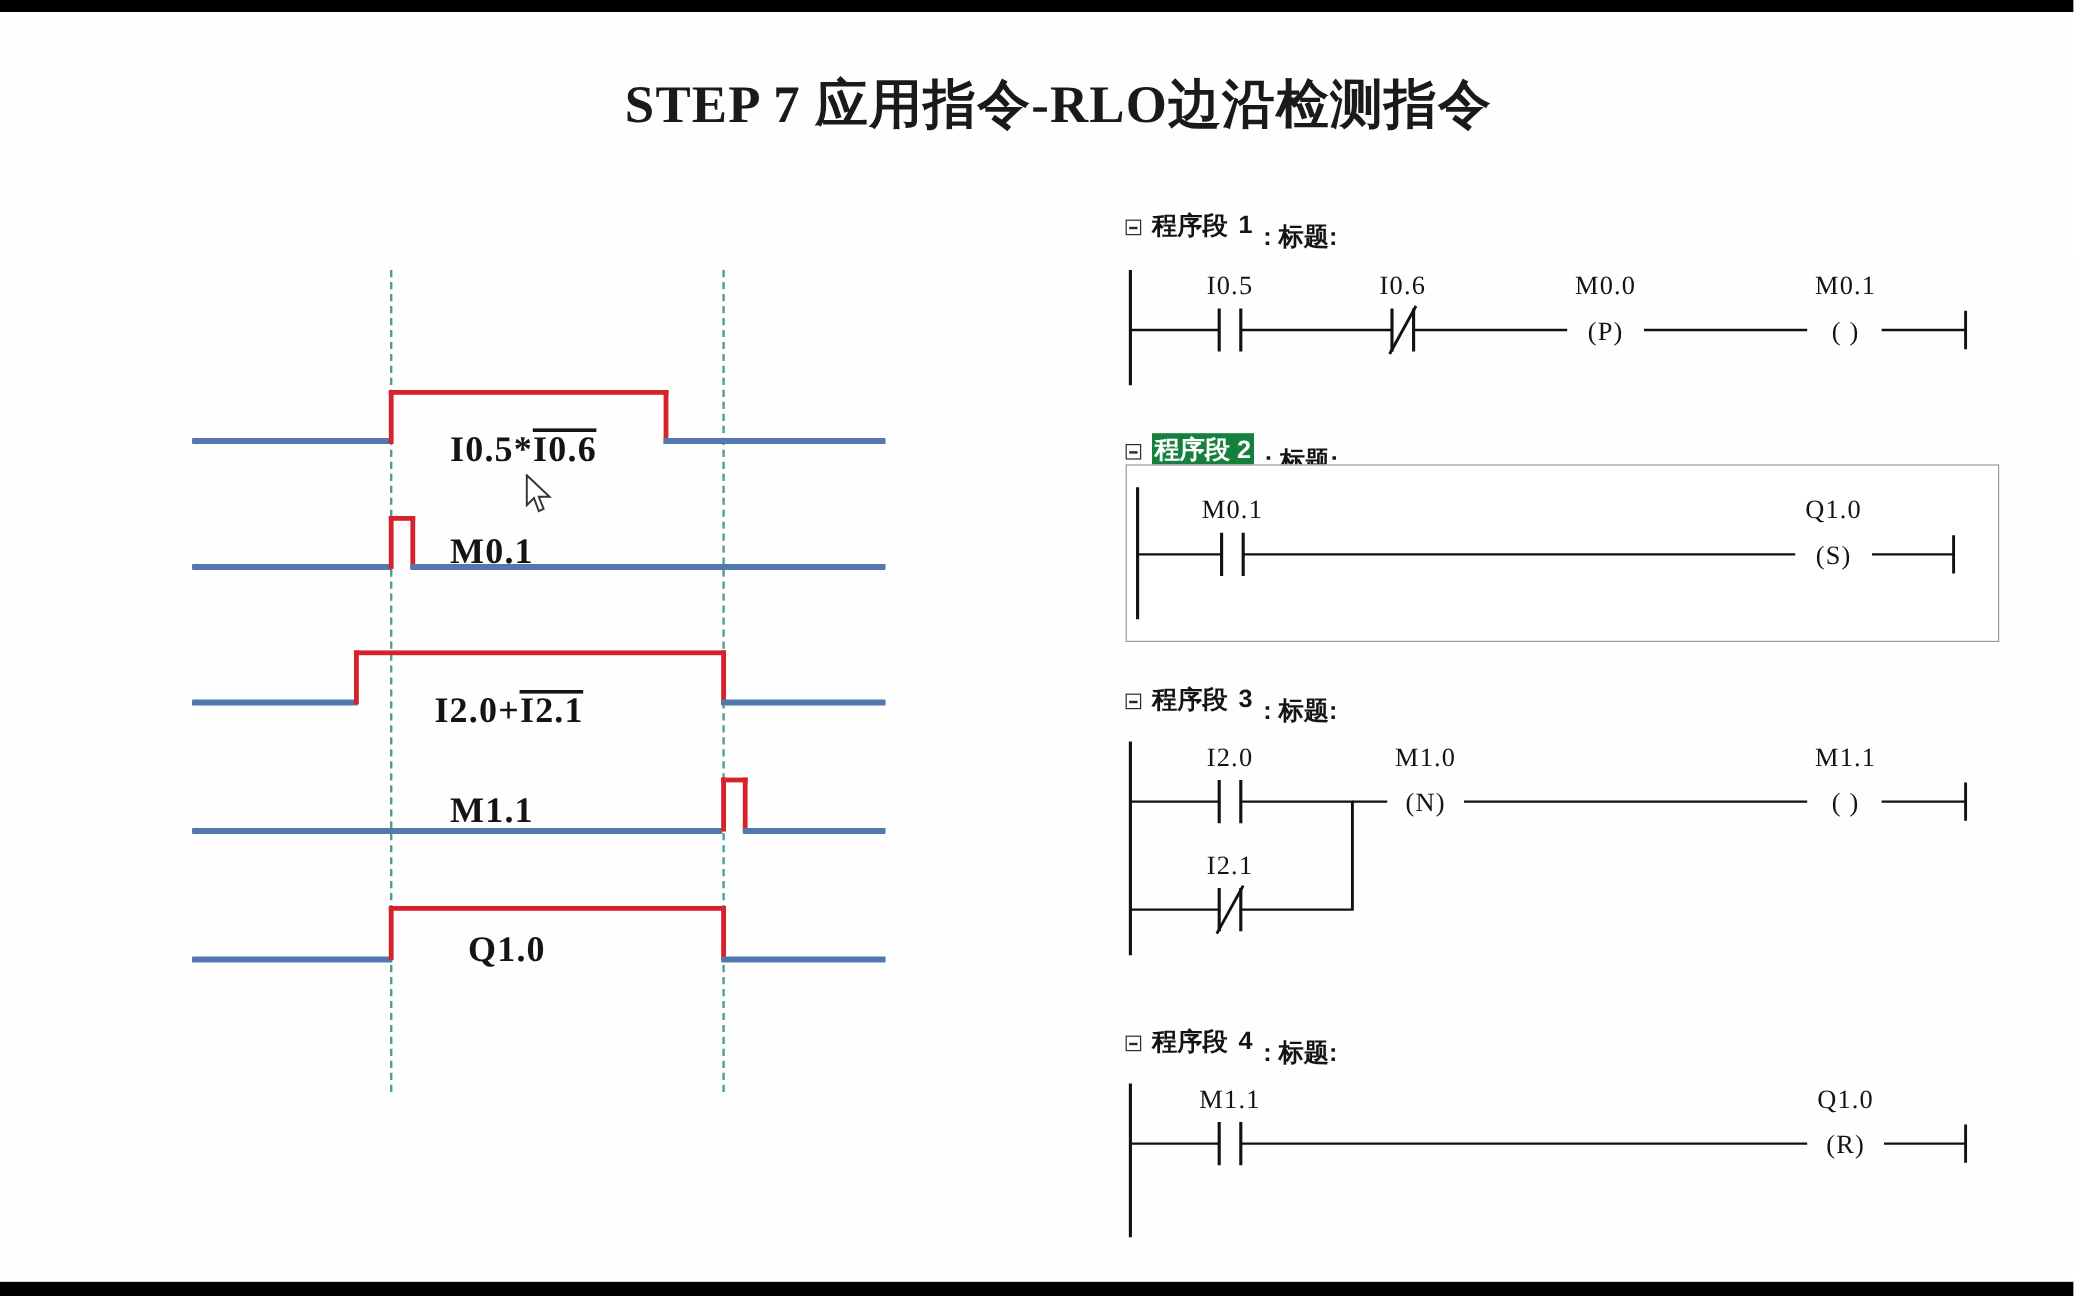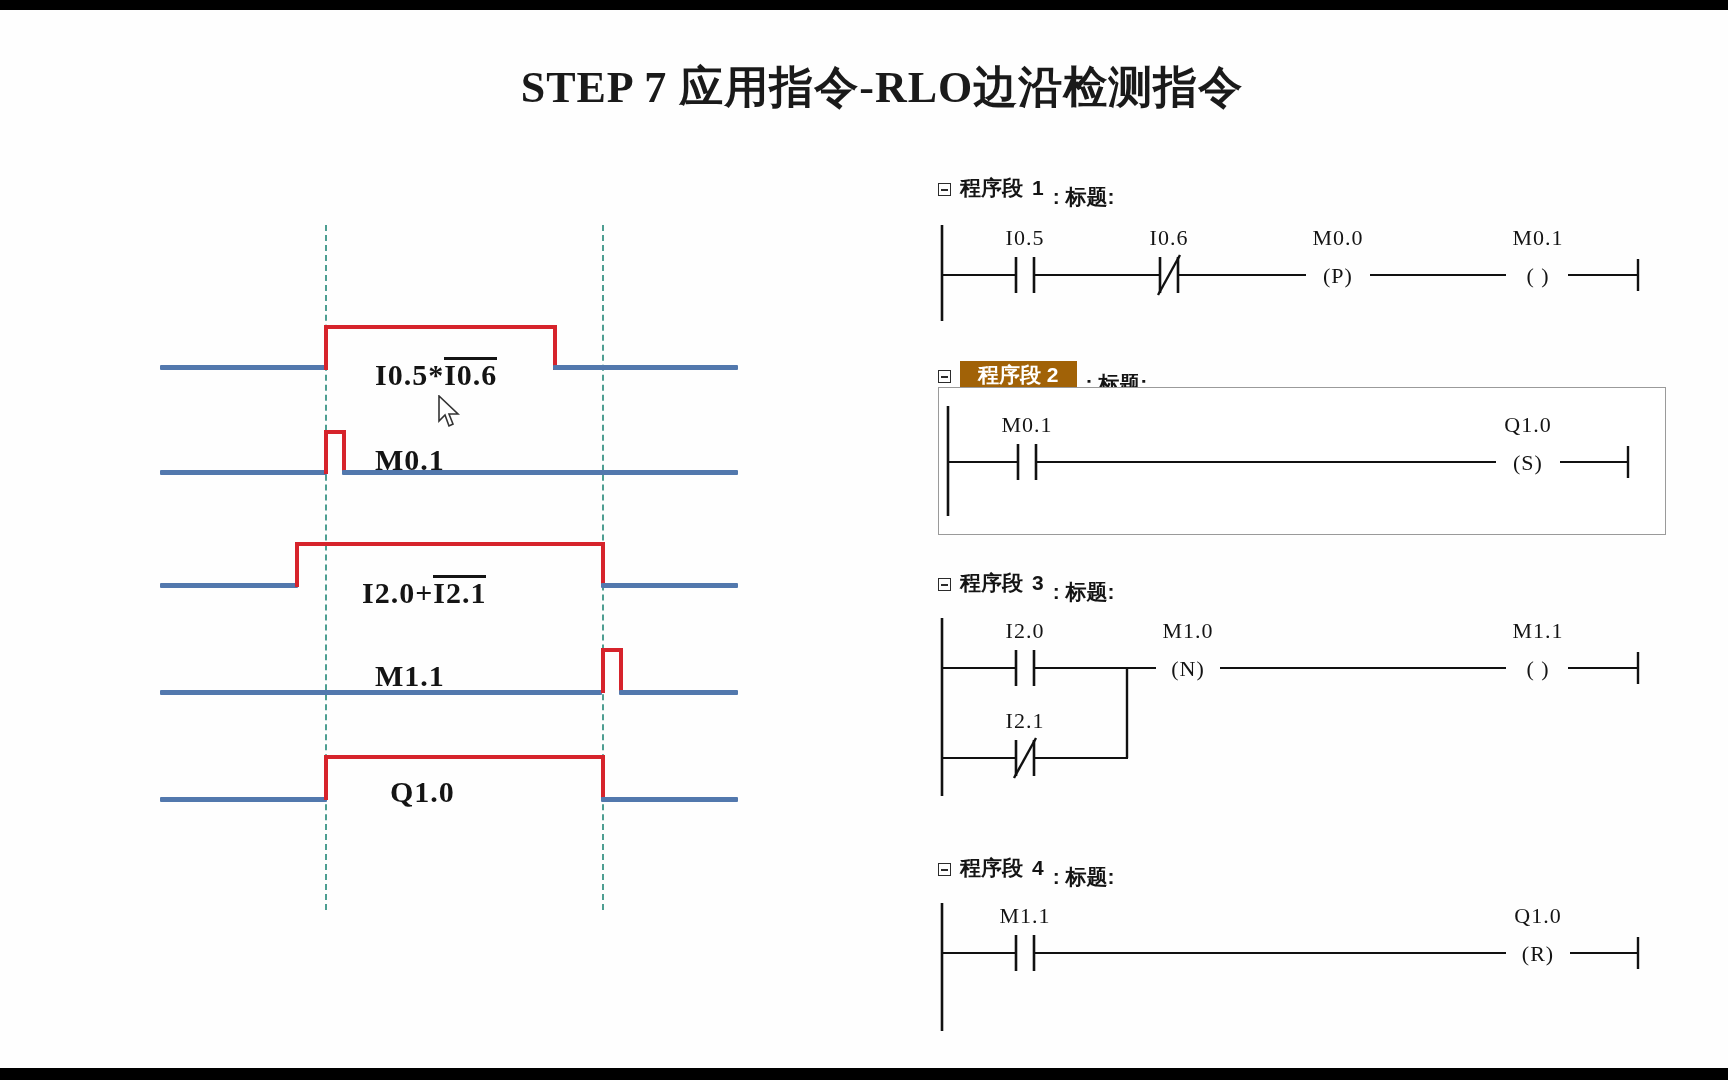--- a/index.html
+++ b/index.html
@@ -76,21 +76,21 @@
   .collapse-box{
     width:13px;height:13px;border:1.6px solid #2b2b2b;
     display:inline-flex;align-items:center;justify-content:center;
     box-sizing:border-box;flex:none;position:relative;top:1px;
   }
   .collapse-box::before{
     content:"";position:absolute;left:2px;right:2px;top:50%;
     height:1.6px;background:#2b2b2b;
   }
   .net-head .seg{font-family:"Liberation Sans", sans-serif;}
-  .net-head .hl{background:#a16207;color:#ffffff;padding:0 18px;}
+  .net-head .hl{background:#15803d;color:#ffffff;padding:0 2px;}
   .net-head .suffix{font-weight:700;margin-top:18px;}
 
   .rung{position:absolute;left:0;}
   .rung svg{display:block;}
   .sel-box{
     position:absolute;border:1.4px solid #9a9a9a;background:#ffffff;
     box-sizing:border-box;
   }
   .ladtxt{
     font-family:"Liberation Serif", serif;

